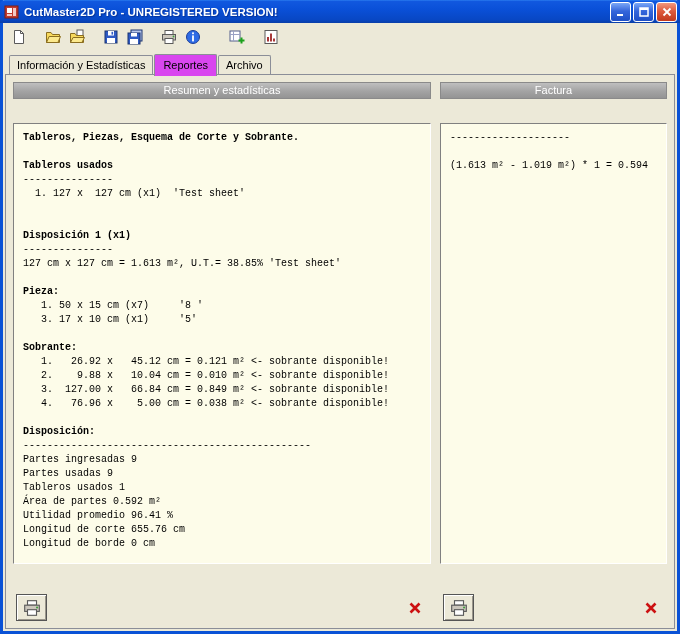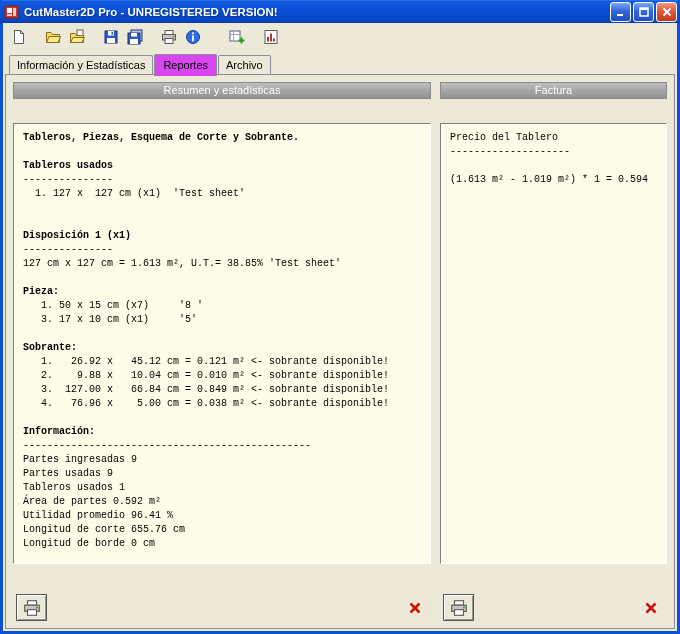--- a/index.html
+++ b/index.html
@@ -266,21 +266,21 @@
           <div class="rline bold">Pieza:</div>
           <div class="rline">   1. 50 x 15 cm (x7)     '8 '</div>
           <div class="rline">   3. 17 x 10 cm (x1)     '5'</div>
           <div class="rline">&nbsp;</div>
           <div class="rline bold">Sobrante:</div>
           <div class="rline">   1.   26.92 x   45.12 cm = 0.121 m² &lt;- sobrante disponible!</div>
           <div class="rline">   2.    9.88 x   10.04 cm = 0.010 m² &lt;- sobrante disponible!</div>
           <div class="rline">   3.  127.00 x   66.84 cm = 0.849 m² &lt;- sobrante disponible!</div>
           <div class="rline">   4.   76.96 x    5.00 cm = 0.038 m² &lt;- sobrante disponible!</div>
           <div class="rline">&nbsp;</div>
-          <div class="rline bold">Información:</div>
+          <div class="rline bold">Disposición:</div>
           <div class="rline">------------------------------------------------</div>
           <div class="rline">Partes ingresadas 9</div>
           <div class="rline">Partes usadas 9</div>
           <div class="rline">Tableros usados 1</div>
           <div class="rline">Área de partes 0.592 m²</div>
           <div class="rline">Utilidad promedio 96.41 %</div>
           <div class="rline">Longitud de corte 655.76 cm</div>
           <div class="rline">Longitud de borde 0 cm</div>
         </div>
       <div class="panel-footer">
@@ -296,21 +296,20 @@
           <svg width="14" height="14" viewBox="0 0 14 14">
               <path d="M2.5 2.5 L11.5 11.5 M11.5 2.5 L2.5 11.5" stroke="#CC1111" stroke-width="2.6"></path>
             </svg>
         </button>
       </div>
     </div>
 
     <div class="panel invoice">
       <div class="panel-header">Factura</div>
       <div class="panel-body">
-          <div class="rline">Precio del Tablero</div>
           <div class="rline">--------------------</div>
           <div class="rline">&nbsp;</div>
           <div class="rline">(1.613 m² - 1.019 m²) * 1 = 0.594</div>
         </div>
       <div class="panel-footer">
         <button class="btn3d">
           <svg width="18" height="18" viewBox="0 0 16 16">
               <rect x="4" y="1.5" width="8" height="4" fill="#fff" stroke="#5A5A5A"></rect>
               <rect x="1.5" y="5.5" width="13" height="5.5" fill="#CBC6BC" stroke="#5A5A5A"></rect>
               <rect x="4" y="9.5" width="8" height="5" fill="#fff" stroke="#5A5A5A"></rect>

